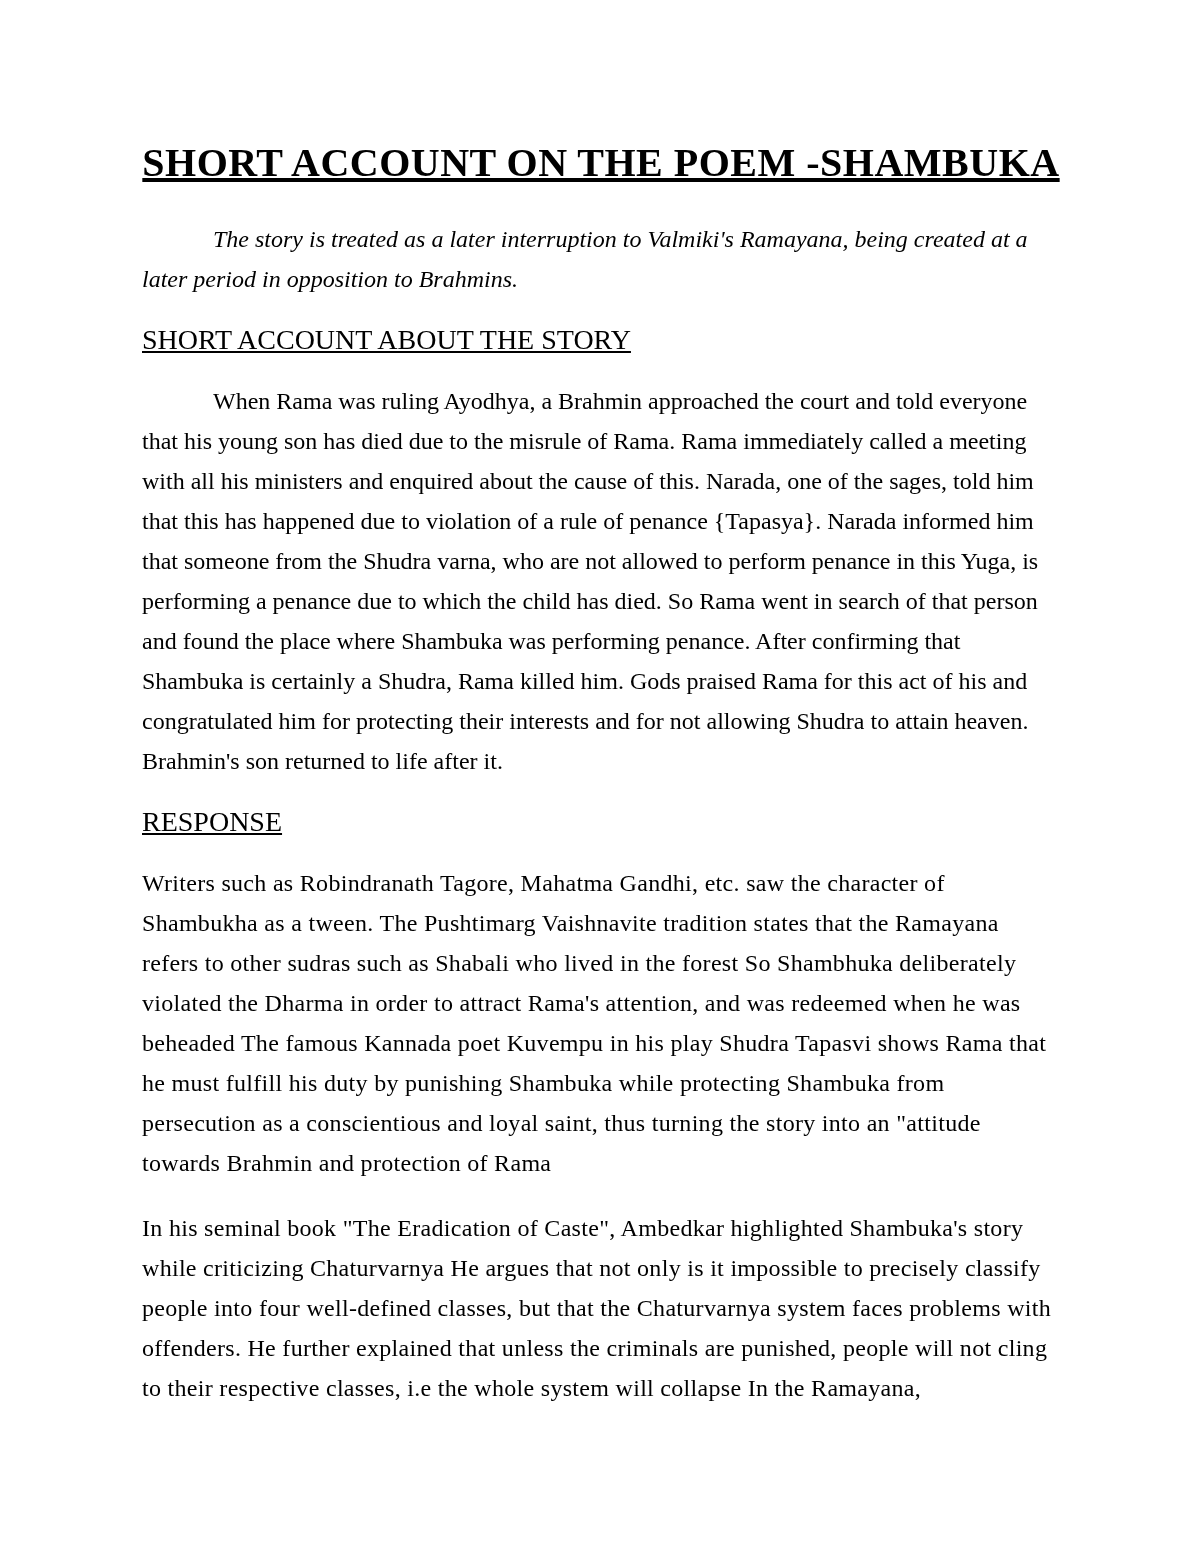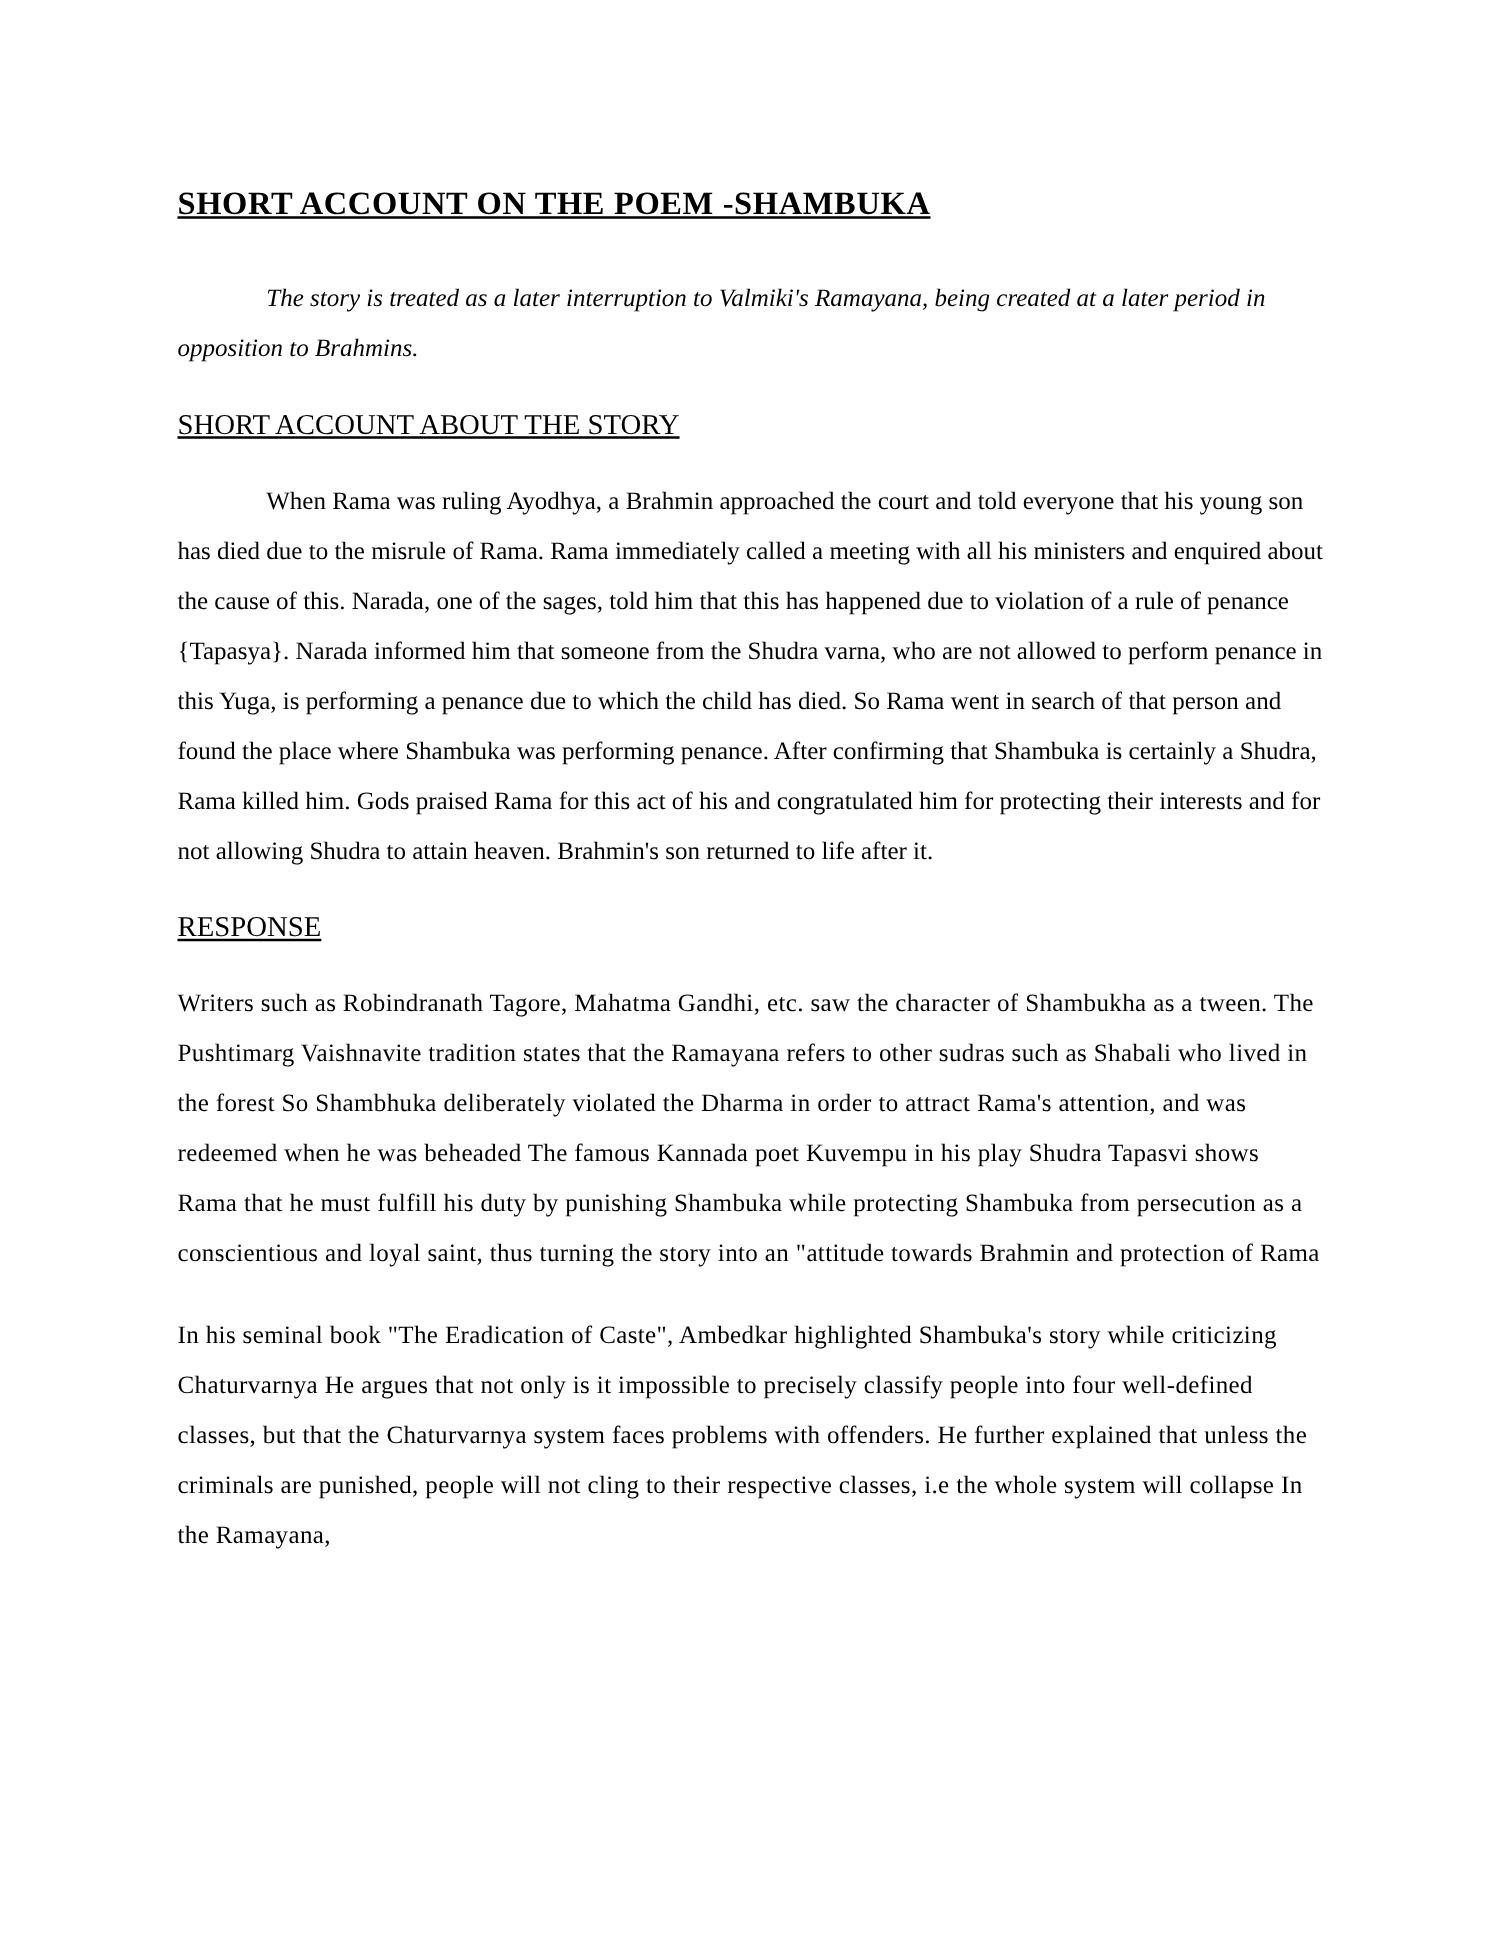--- a/index.html
+++ b/index.html
@@ -15,46 +15,46 @@
     overflow: hidden;
   }
   .page {
     box-sizing: border-box;
     width: 1200px;
     height: 1553px;
     padding: 141px 140px 0 142px;
     background: #ffffff;
   }
   .doc-title {
-    font-size: 26px;
+    font-size: 40px;
     font-weight: bold;
-    text-align: left;
+    text-align: center;
     text-decoration: underline;
     letter-spacing: 0.5px;
     line-height: 44px;
     margin: 0 0 34px 0;
   }
   .para {
-    font-size: 20px;
+    font-size: 24px;
     line-height: 40px;
     margin: 0 0 21px 0;
   }
   .indent {
     text-indent: 71px;
   }
   .italic {
     font-style: italic;
   }
   .bold-para {
     font-weight: normal;
     letter-spacing: 0.3px;
     margin-bottom: 25px;
   }
   .section-heading {
-    font-size: 23px;
+    font-size: 28px;
     font-weight: normal;
     text-decoration: underline;
     line-height: 40px;
     margin: 0 0 21px 0;
   }
 </style>
 </head>
 <body>
 
 <div class="page">

